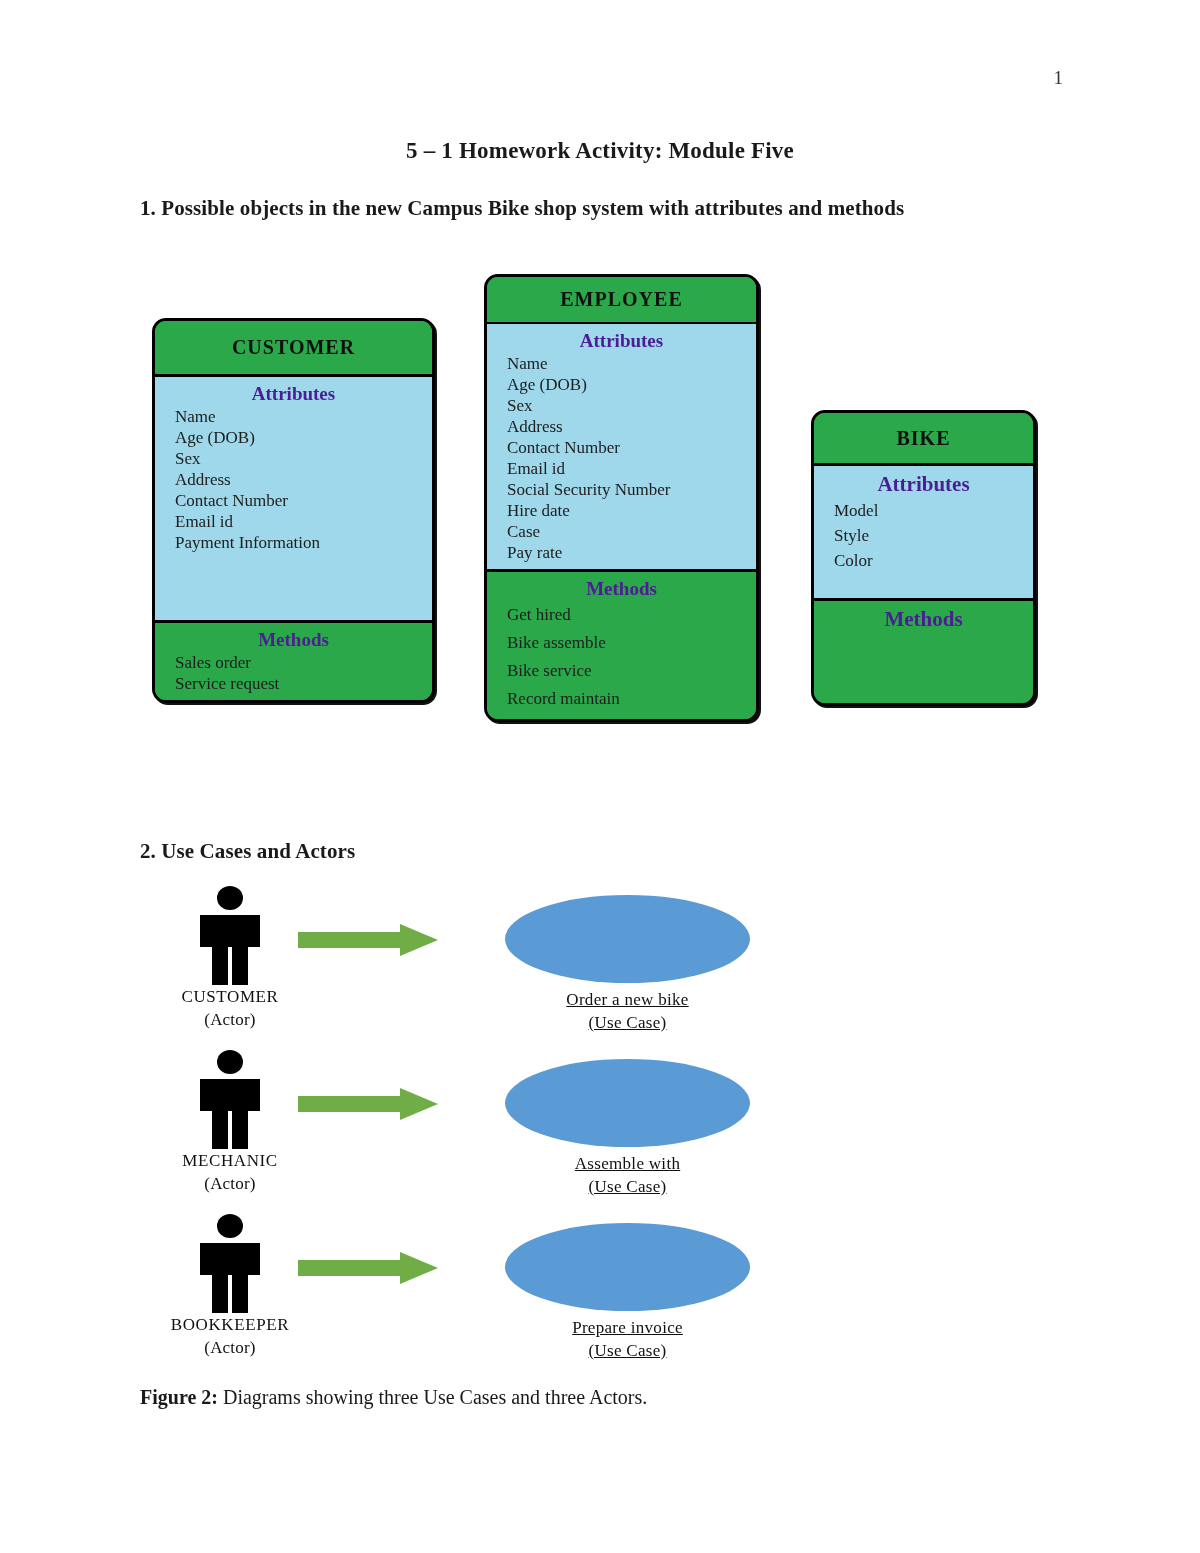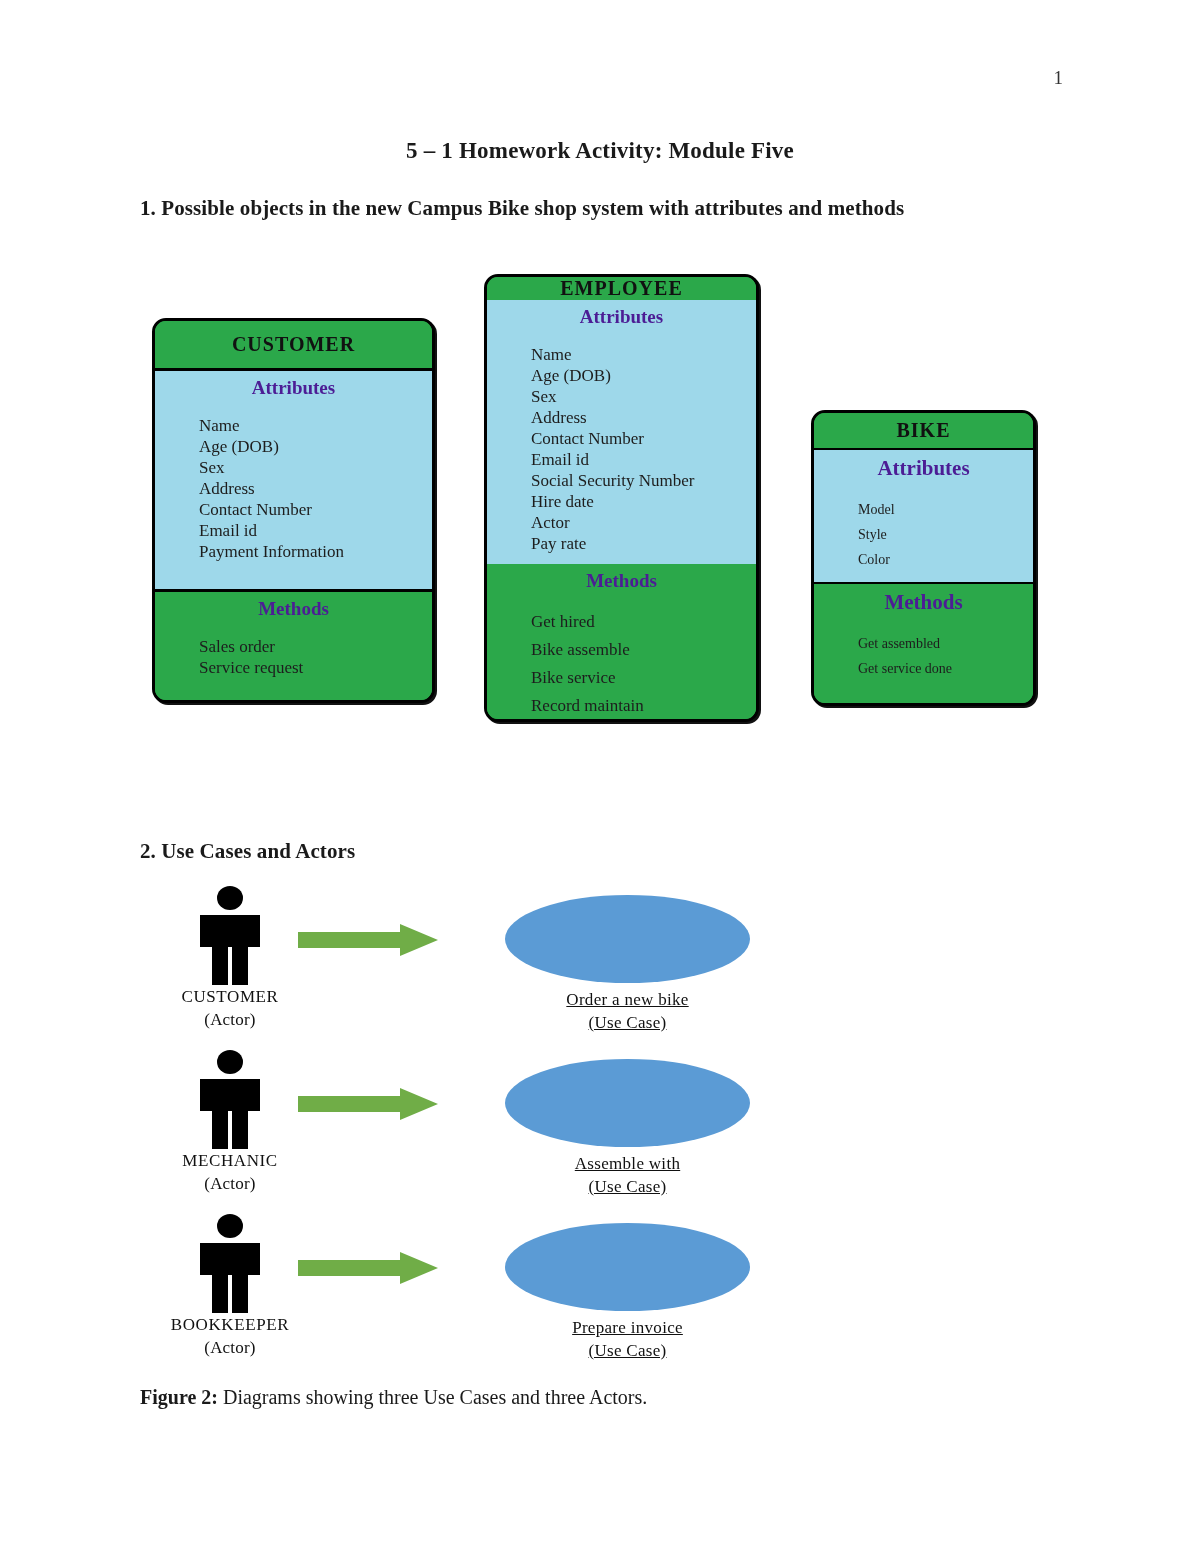--- a/index.html
+++ b/index.html
@@ -98,22 +98,22 @@
   }
   .cb-section-label {
     text-align: center;
     font-weight: bold;
     font-size: 19px;
     color: #4c1d95;
     margin: 2px 0 1px 0;
   }
   .cb-list {
     list-style: none;
-    margin: 16px;
-    padding: 0 0 0 28px;
+    margin: 0;
+    padding: 0 0 0 20px;
   }
   .cb-list li {
     font-size: 17px;
     line-height: 21px;
     color: #1d1d1d;
     white-space: nowrap;
   }
   .cb-list.loose li { line-height: 28px; }
 
   
@@ -130,21 +130,21 @@
   }
   #box-employee .cb-title { height: 52px; }
   #box-employee .cb-attrs { height: 254px; }
 
   #box-bike {
     left: 811px; top: 160px; width: 225px; height: 296px;
     display: flex; flex-direction: column;
   }
   #box-bike .cb-title { height: 50px; }
   #box-bike .cb-attrs { height: 122px; }
-  #box-bike .cb-list li { font-size: 14px; line-height: 25px; }
+  #box-bike .cb-list li { font-size: 17px; line-height: 25px; }
   #box-bike .cb-section-label { font-size: 21px; }
 
   
   .caption {
     position: absolute;
     left: 140px;
     font-size: 20px;
     color: #1a1a1a;
     width: 940px;
     line-height: 53px;
@@ -267,21 +267,21 @@
         <div class="cb-section-label">Attributes</div>
         <ul class="cb-list">
           <li>Name</li>
           <li>Age (DOB)</li>
           <li>Sex</li>
           <li>Address</li>
           <li>Contact Number</li>
           <li>Email id</li>
           <li>Social Security Number</li>
           <li>Hire date</li>
-          <li>Actor</li>
+          <li>Case</li>
           <li>Pay rate</li>
         </ul>
       </div>
       <div class="cb-divider"></div>
       <div class="cb-methods">
         <div class="cb-section-label">Methods</div>
         <ul class="cb-list loose">
           <li>Get hired</li>
           <li>Bike assemble</li>
           <li>Bike service</li>
@@ -297,24 +297,20 @@
         <div class="cb-section-label">Attributes</div>
         <ul class="cb-list">
           <li>Model</li>
           <li>Style</li>
           <li>Color</li>
         </ul>
       </div>
       <div class="cb-divider"></div>
       <div class="cb-methods">
         <div class="cb-section-label">Methods</div>
-        <ul class="cb-list">
-          <li>Get assembled</li>
-          <li>Get service done</li>
-        </ul>
       </div>
     </div>
 
   </div>
 
 
   <div class="section-heading section-2">2. Use Cases and Actors</div>
 
   <div class="fig2">
 

